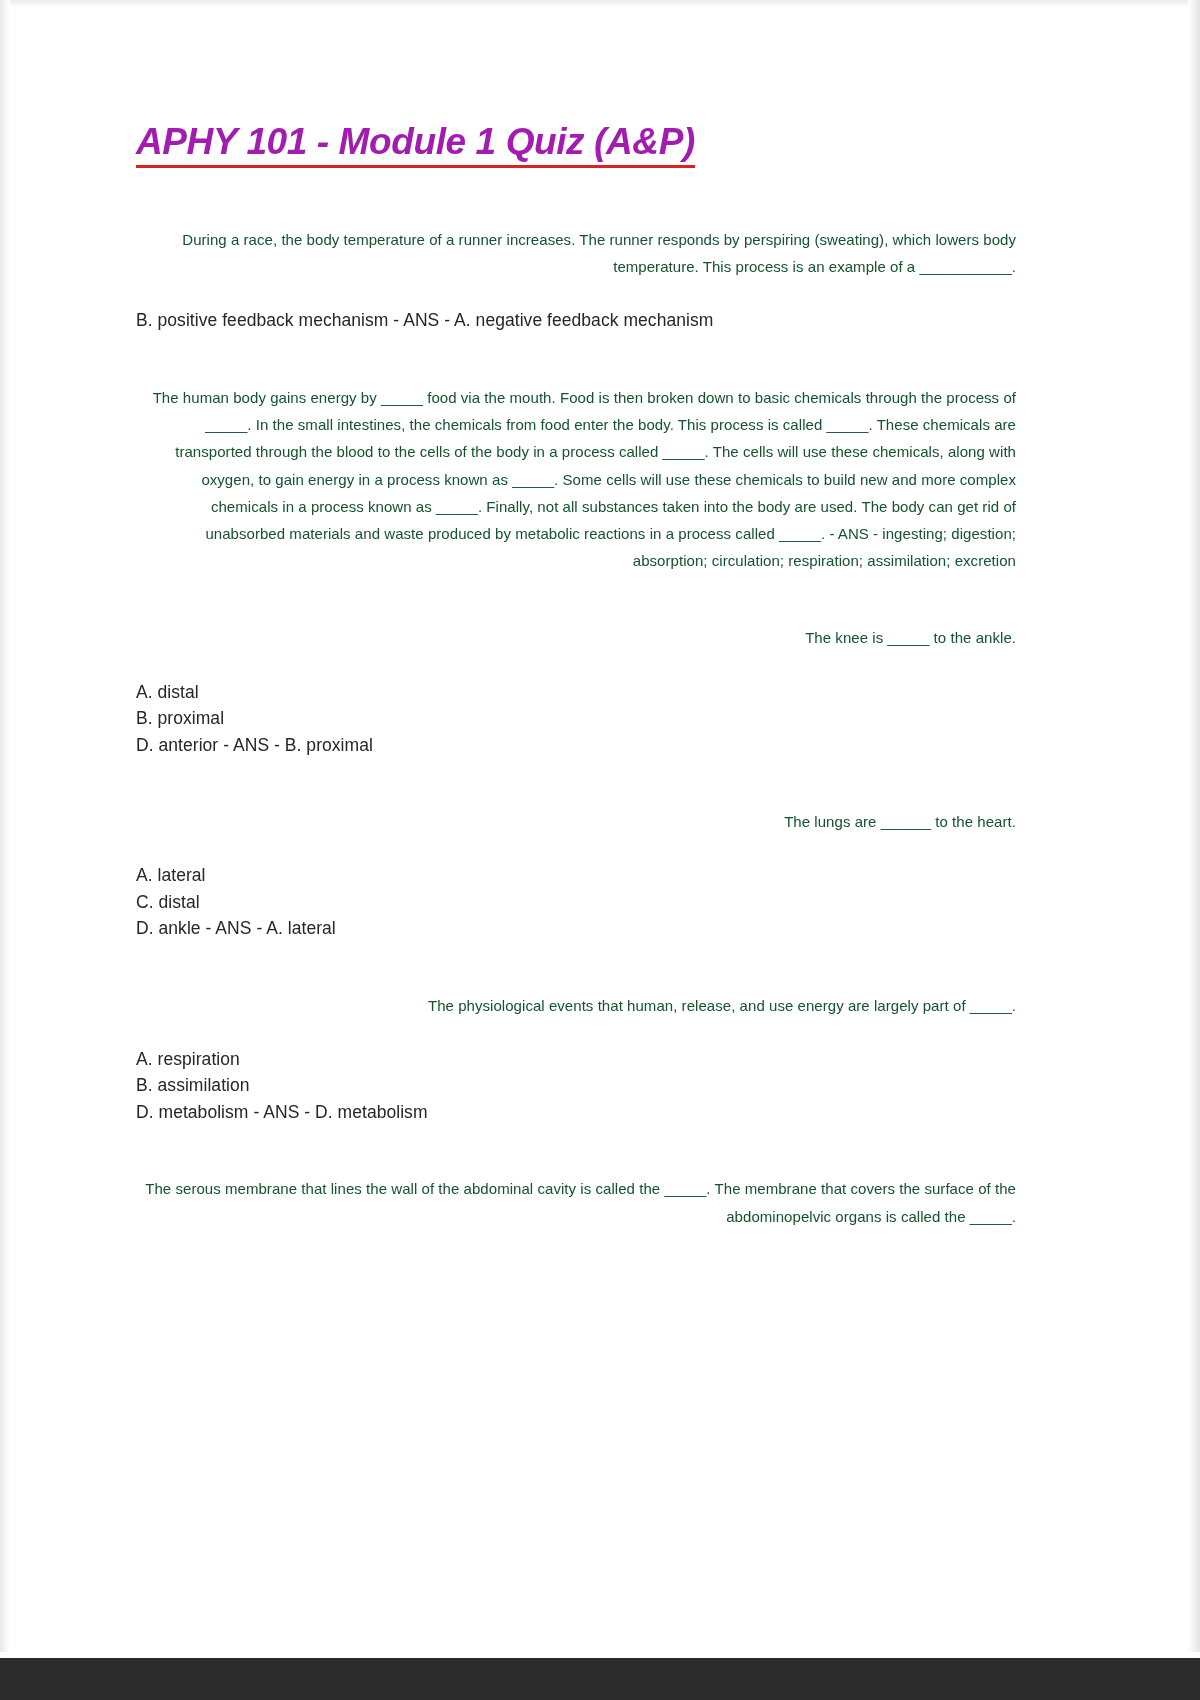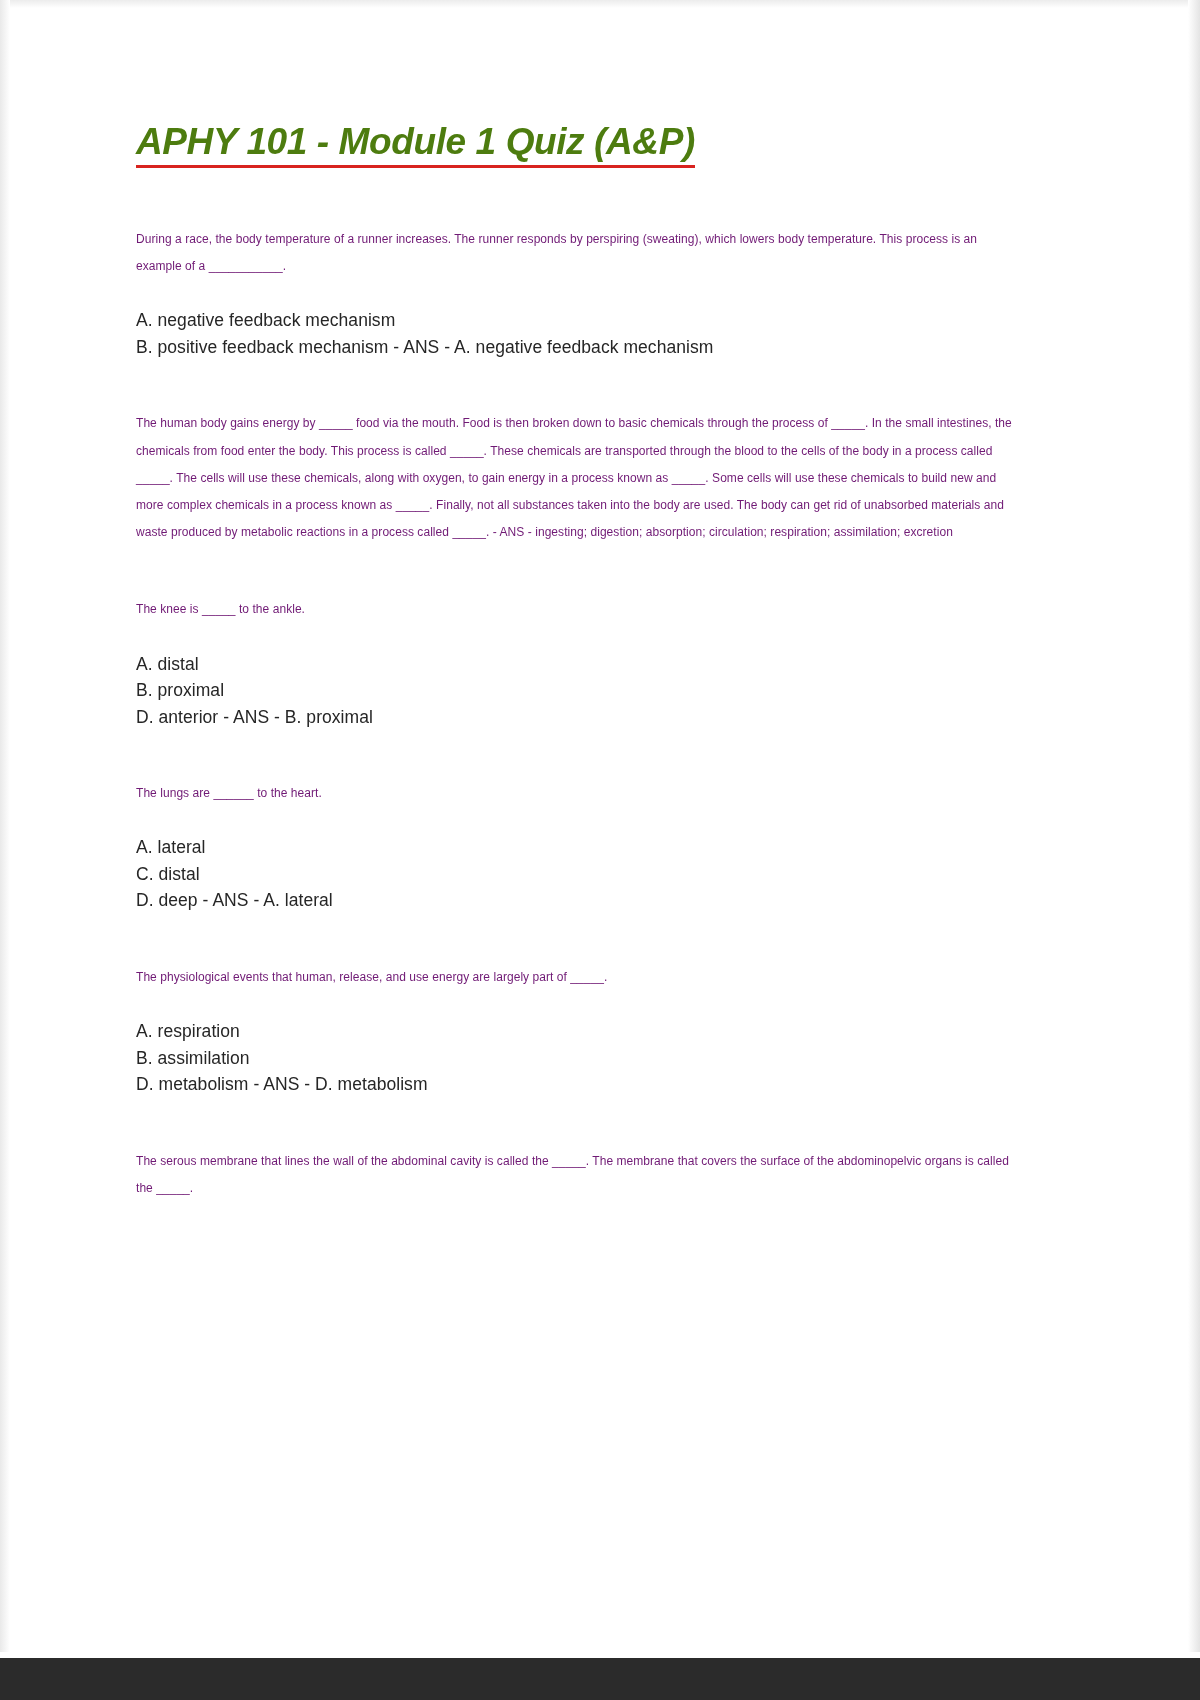--- a/index.html
+++ b/index.html
@@ -63,21 +63,21 @@
   }
 
   .content {
     position: absolute;
     left: 136px;
     top: 120px;
     width: 880px;
   }
 
   .doc-title {
-    color: #4d7c0f;
+    color: #a21caf;
     font-style: italic;
     font-weight: 700;
     font-size: 37px;
     line-height: 44px;
     letter-spacing: -0.4px;
     display: inline-block;
     border-bottom: 3px solid #d8231f;
     padding-bottom: 1px;
     margin: 0 0 0 0;
     white-space: nowrap;
@@ -85,25 +85,25 @@
 
   .body-block {
     margin-top: 58px;
   }
 
   .qa-group {
     margin-bottom: 28px;
   }
 
   .para {
-    color: #701a75;
-    font-size: 12px;
+    color: #14532d;
+    font-size: 15px;
     line-height: 27.2px;
     margin: 0;
-    text-align: left;
+    text-align: right;
     letter-spacing: 0.05px;
   }
 
   .opt-list {
     margin: 27px 0 0 0;
     padding: 0;
     list-style: none;
   }
 
   .opt {
@@ -127,21 +127,20 @@
 
   <div class="content">
 
     <div class="doc-title">APHY 101 - Module 1 Quiz (A&amp;P)</div>
 
     <div class="body-block">
 
       <div class="qa-group">
         <p class="para">During a race, the body temperature of a runner increases. The runner responds by perspiring (sweating), which lowers body temperature. This process is an example of a ___________.</p>
         <ul class="opt-list">
-          <li class="opt">A. negative feedback mechanism</li>
           <li class="opt">B. positive feedback mechanism - ANS - A. negative feedback mechanism</li>
         </ul>
       </div>
 
       <div class="gap-sm"></div>
 
       <div class="qa-group">
         <p class="para">The human body gains energy by _____ food via the mouth. Food is then broken down to basic chemicals through the process of _____. In the small intestines, the chemicals from food enter the body. This process is called _____. These chemicals are transported through the blood to the cells of the body in a process called _____. The cells will use these chemicals, along with oxygen, to gain energy in a process known as _____. Some cells will use these chemicals to build new and more complex chemicals in a process known as _____. Finally, not all substances taken into the body are used. The body can get rid of unabsorbed materials and waste produced by metabolic reactions in a process called _____. - ANS - ingesting; digestion; absorption; circulation; respiration; assimilation; excretion</p>
       </div>
 
@@ -156,21 +155,21 @@
         </ul>
       </div>
 
       <div class="gap-sm"></div>
 
       <div class="qa-group">
         <p class="para">The lungs are ______ to the heart.</p>
         <ul class="opt-list">
           <li class="opt">A. lateral</li>
           <li class="opt">C. distal</li>
-          <li class="opt">D. deep - ANS - A. lateral</li>
+          <li class="opt">D. ankle - ANS - A. lateral</li>
         </ul>
       </div>
 
       <div class="gap-sm"></div>
 
       <div class="qa-group">
         <p class="para">The physiological events that human, release, and use energy are largely part of _____.</p>
         <ul class="opt-list">
           <li class="opt">A. respiration</li>
           <li class="opt">B. assimilation</li>

